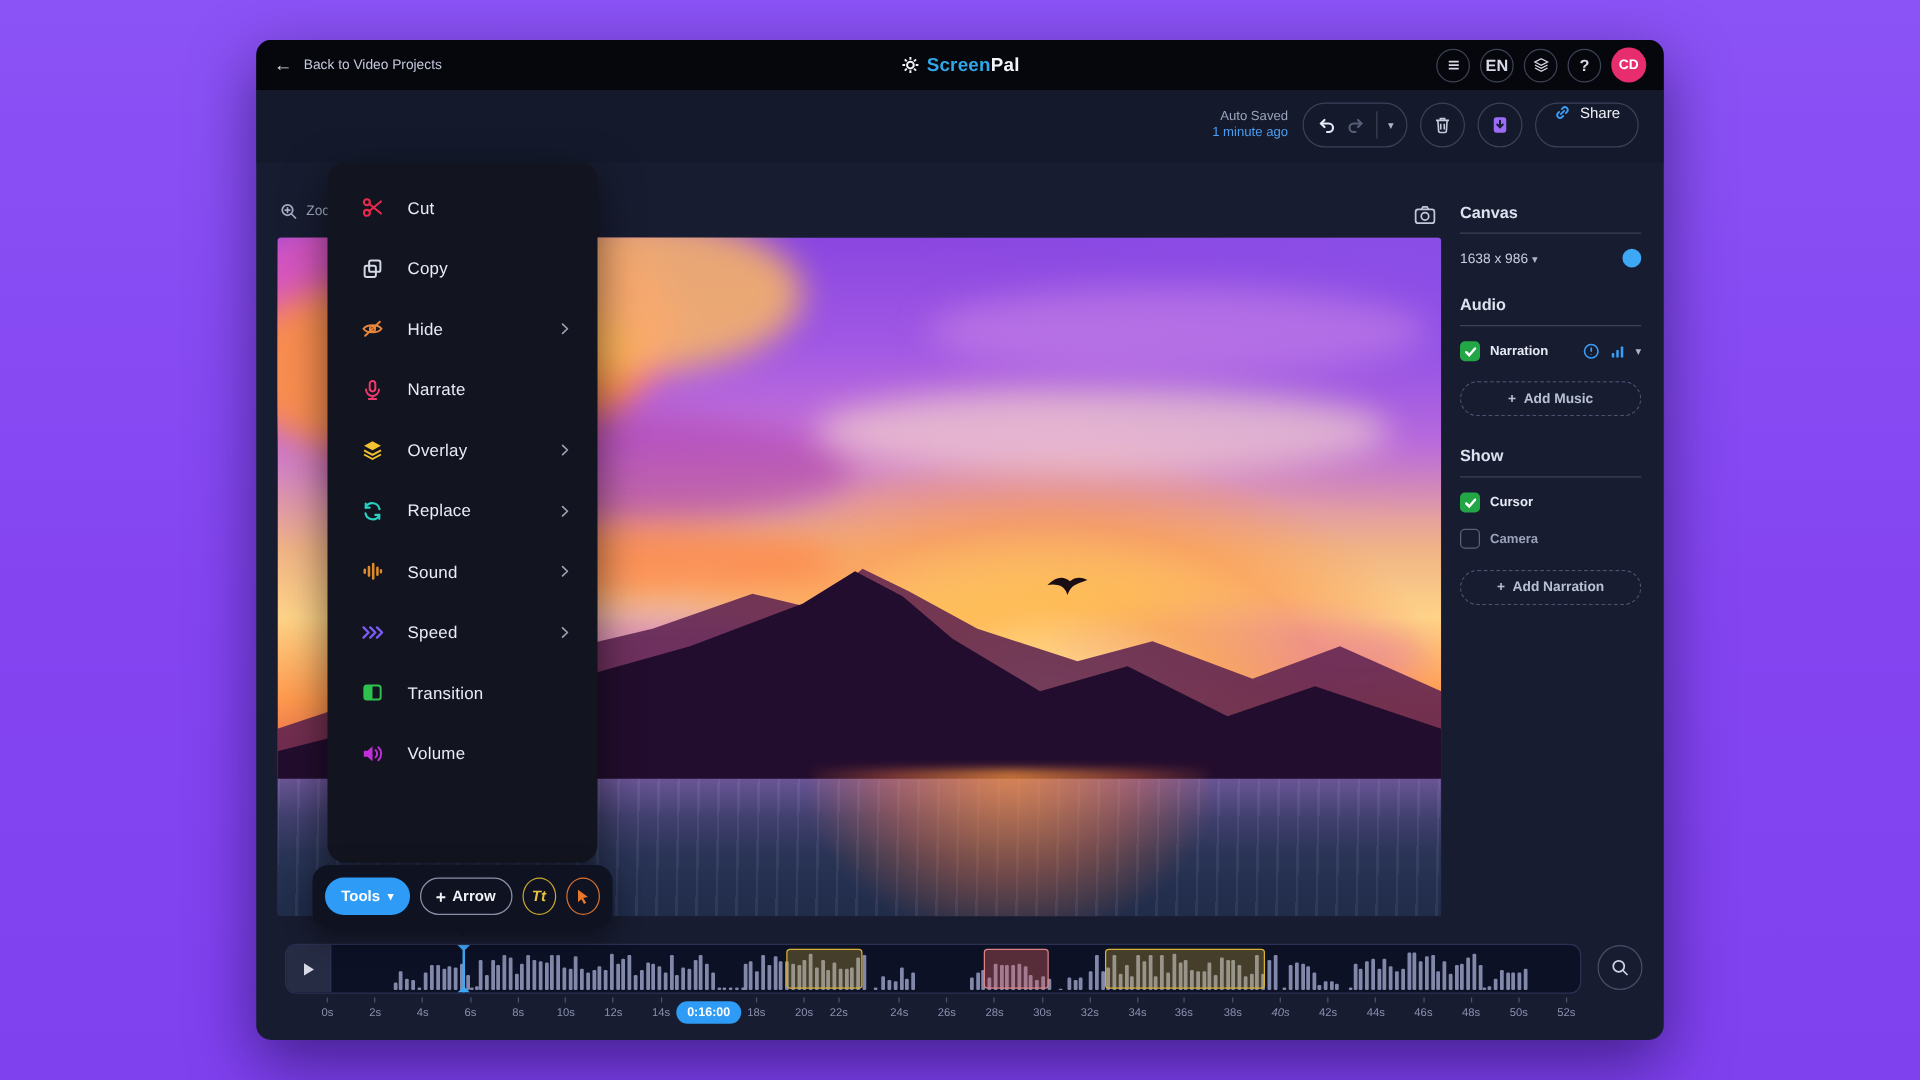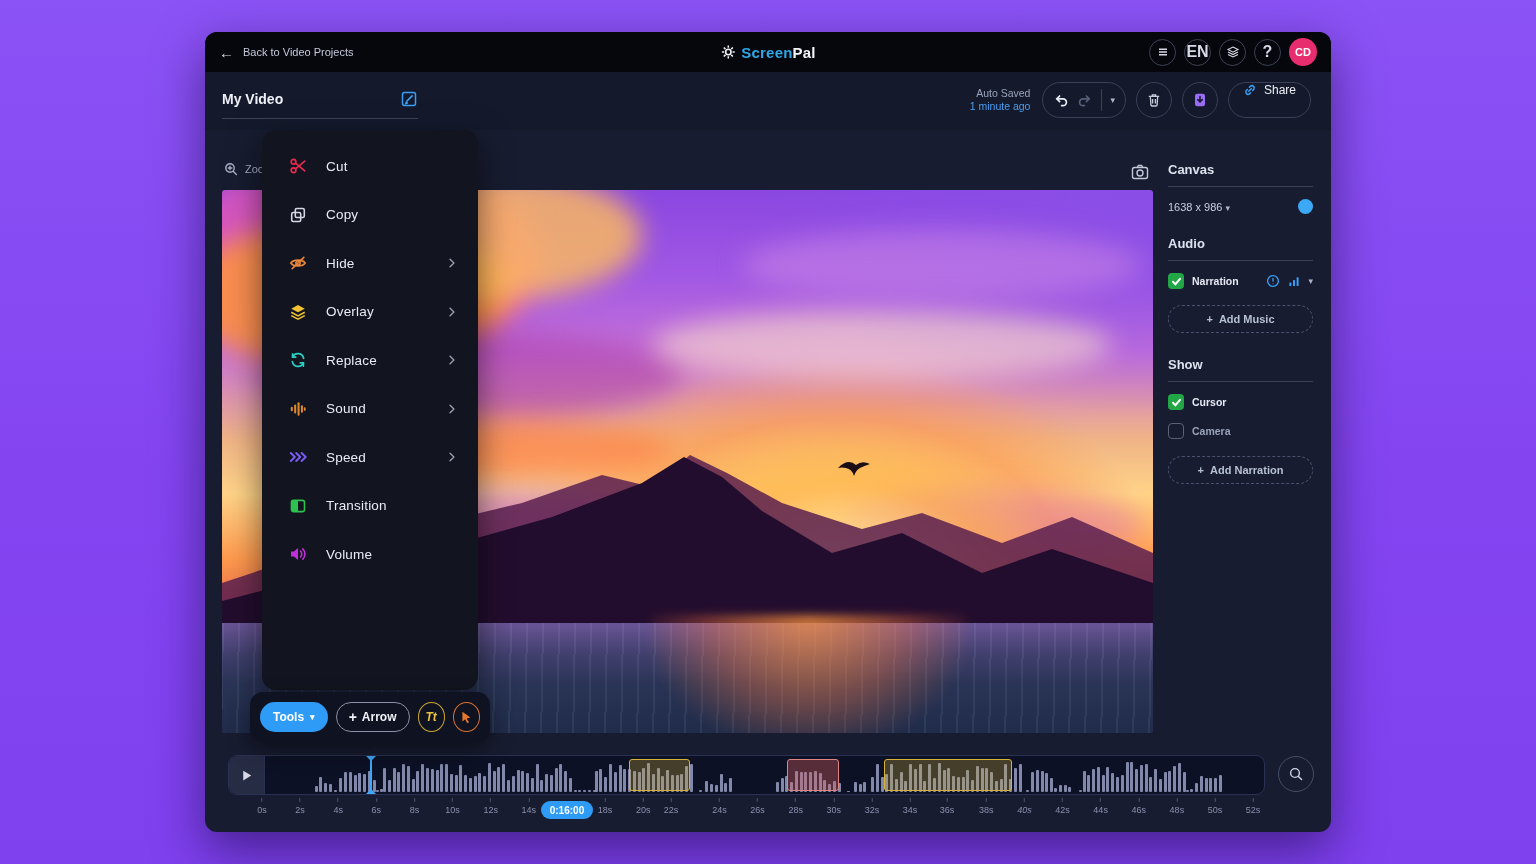--- a/index.html
+++ b/index.html
@@ -19,21 +19,21 @@
     position:absolute; left:0; top:0; width:100%; height:40px;
     background:#06070c; display:flex; align-items:center; padding:0 14px;
   }
   .back-link { display:flex; align-items:center; gap:9px; color:#c4c9db; font-size:11px; cursor:pointer; }
   .back-arrow { font-size:15px; color:#d9dcea; line-height:1; }
   .logo { position:absolute; left:50%; transform:translateX(-50%); display:flex; align-items:center; gap:5px; font-size:15px; font-weight:bold; letter-spacing:.2px;}
   .logo .l1 { color:#2fa7e8; } .logo .l2 { color:#f2f4fa; }
   .topbar-right { margin-left:auto; display:flex; align-items:center; gap:8px; }
   .circ-btn {
     width:27px; height:27px; border-radius:50%; border:1px solid #3d4356;
-    display:flex; align-items:center; justify-content:center; color:#d7dae6; font-size:16px; font-weight:bold; cursor:pointer; background:transparent;
+    display:flex; align-items:center; justify-content:center; color:#d7dae6; font-size:13px; font-weight:bold; cursor:pointer; background:transparent;
   }
   .avatar { width:28px; height:28px; border-radius:50%; background:#e82d6e; border:none; color:#fff; font-size:11px; font-weight:bold; display:flex; align-items:center; justify-content:center; cursor:pointer;}
   
   .header-row { position:absolute; left:0; top:40px; width:100%; height:58px; background:#141a2c; }
   .title-wrap { position:absolute; left:17px; top:18px; width:196px; border-bottom:1px solid #3c4359; padding-bottom:10px; display:flex; align-items:center; justify-content:space-between;}
   .page-title { font-size:14px; font-weight:bold; color:#eef0f7; }
   .edit-btn { width:18px; height:18px; color:#3b9ef6; cursor:pointer; }
   .header-controls { position:absolute; right:20px; top:10px; display:flex; align-items:center; gap:10px; }
   .autosave { text-align:right; line-height:1.25; margin-right:2px;}
   .autosave .a1 { font-size:10.5px; color:#9aa3bb; }
@@ -172,31 +172,20 @@
       <button class="circ-btn">
           <span>?</span>
         </button>
       <button class="avatar">
           <span>CD</span>
         </button>
     </div>
   </div>
 
   <div class="header-row">
-    <div class="title-wrap">
-      <span class="page-title">My Video</span>
-      <span class="edit-btn">
-        <svg viewBox="0 0 18 18">
-            <g stroke="#3b9ef6" stroke-width="1.5" fill="none">
-          <rect x="2.5" y="2.5" width="13" height="13" rx="2"></rect>
-              <path d="M6.6 11.4 12.6 5.4M6.6 11.4l-.8 2.2 2.2-.8"></path>
-        </g>
-          </svg>
-      </span>
-    </div>
     <div class="header-controls">
       <div class="autosave">
         <div class="a1">Auto Saved</div>
         <div class="a2">1 minute ago</div>
       </div>
       <div class="pill-group">
         <span class="icon-16">
           <svg viewBox="0 0 16 16">
               <g stroke="#e8ebf5" stroke-width="1.7" fill="none" stroke-linecap="round">
             <path d="M4 6.8h6a3.4 3.4 0 0 1 0 6.8H8.6"></path>
@@ -331,20 +320,32 @@
           </span>
         <span class="mi-label">Hide</span>
         <span class="mi-chev">
             <svg viewBox="0 0 16 16" width="12" height="12">
               <path d="M5.4 3 10.6 8 5.4 13" stroke="currentColor" stroke-width="1.8" fill="none" stroke-linecap="round" stroke-linejoin="round"></path>
             </svg>
           </span>
       </div>
 
 
+      <div class="menu-item">
+        <span class="mi-icon" style="color: rgb(240, 58, 110);">
+            <svg viewBox="0 0 16 16" width="18" height="18">
+              <g stroke="currentColor" stroke-width="1.4" fill="none" stroke-linecap="round">
+                <rect x="6" y="1.6" width="4" height="7.4" rx="2"></rect>
+                <path d="M3.4 7.6a4.6 4.6 0 0 0 9.2 0M8 12.4v2M5.4 14.4h5.2"></path>
+              </g>
+            </svg>
+          </span>
+        <span class="mi-label">Narrate</span>
+
+      </div>
 
       <div class="menu-item">
         <span class="mi-icon" style="color: rgb(242, 194, 48);">
             <svg viewBox="0 0 16 16" width="18" height="18">
               <path d="M8 1.8 14 5 8 8.2 2 5Z" fill="currentColor"></path>
               <g stroke="currentColor" stroke-width="1.4" fill="none">
                 <path d="M2 8.2 8 11.4 14 8.2"></path>
                 <path d="M2 11.2 8 14.4 14 11.2"></path>
               </g>
             </svg>

